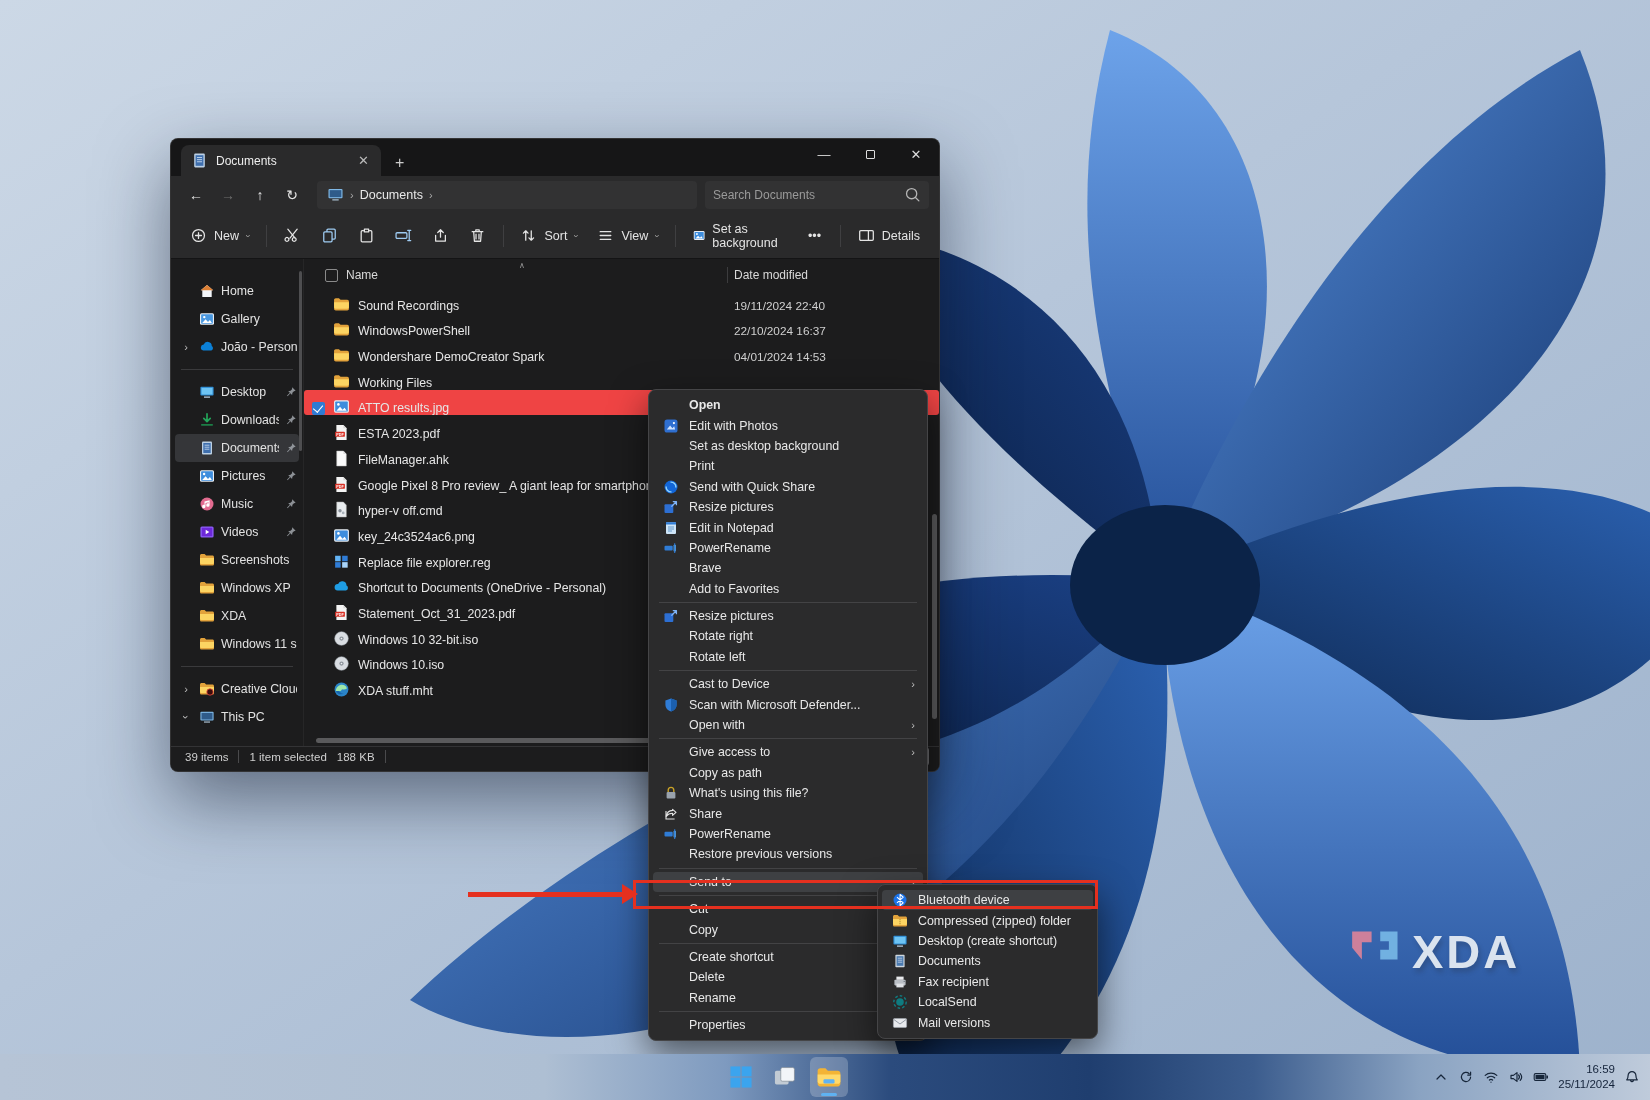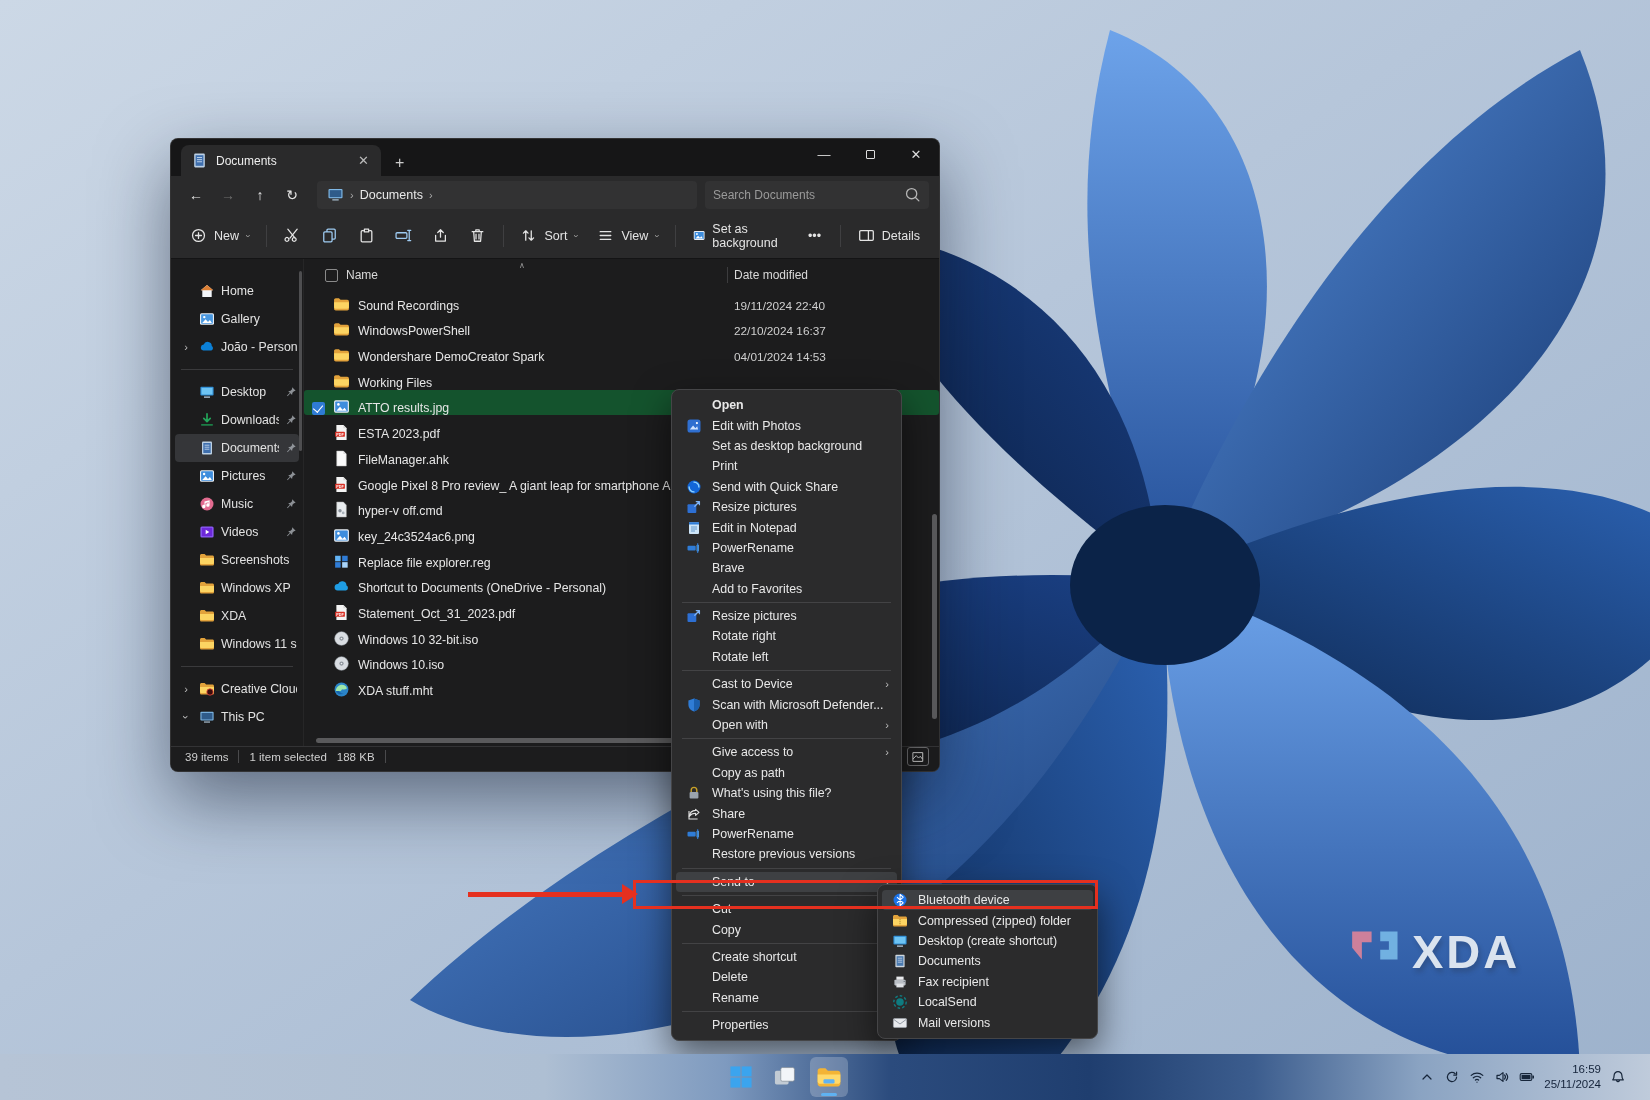--- a/index.html
+++ b/index.html
@@ -53,42 +53,42 @@
 
   .filelist { flex:1; position:relative; padding-top:4px; overflow:hidden; }
   .fl-head { height:24px; display:flex; align-items:center; color:#d9d9d9; font-size:12px; position:relative; }
   .fl-head .caret { position:absolute; left:215px; top:-2px; color:#9a9a9a; font-size:8px; }
   .hd-cb { width:13px; height:13px; border:1px solid #8a8a8a; border-radius:2px; margin:0 8px 0 21px; }
   .hd-name { flex:1; }
   .hd-div { width:1px; height:16px; background:#3c3c3e; margin-right:6px; }
   .hd-date { width:205px; }
   .rows { position:relative; }
   .row { height:25.7px; display:flex; align-items:flex-end; font-size:12.3px; color:#e6e6e6; position:relative; }
-  .row.sel { background:#14532d; border-radius:3px; }
+  .row.sel { background:#ef4444; border-radius:3px; }
   .row .cbx { width:13px; height:13px; margin:0 8px 0 8px; flex:0 0 auto; border-radius:2px; }
   .row .cbx.on { background:#2f7bd4; position:relative; }
   .row .cbx.on:after { content:""; position:absolute; left:3px; top:1px; width:5px; height:8px; border:solid #fff; border-width:0 1.6px 1.6px 0; transform:rotate(40deg); }
   .row .fic { width:17px; height:17px; margin-right:8px; flex:0 0 auto; }
   .row .fic svg { width:100%; height:100%; display:block; }
   .row .fname { flex:1; white-space:nowrap; overflow:hidden; }
   .row .fdate { width:205px; color:#cfcfcf; font-size:11.8px; }
   .vscroll { position:absolute; right:2px; top:255px; width:5px; height:205px; background:#5a5a5c; border-radius:3px; }
   .hscroll { position:absolute; left:12px; bottom:3px; width:420px; height:5px; background:#5a5a5c; border-radius:3px; }
 
   .statusbar { height:25px; border-top:1px solid #333335; display:flex; align-items:center; gap:10px; padding:0 10px 5px 14px; color:#cfcfcf; font-size:11.5px; flex:0 0 auto; background:#1c1c1d; }
   .st-div { width:1px; height:13px; background:#4a4a4c; }
   .viewtgl { display:flex; gap:4px; margin-left:auto; }
   .vt { width:22px; height:19px; border-radius:3px; display:flex; align-items:center; justify-content:center; }
   .vt.on { border:1px solid #6b6b6d; }
   .vt svg { width:14px; height:14px; }
 
   
   .menu { position:absolute; background:#2b2b2c; border:1px solid #454547; border-radius:8px;
     box-shadow:0 14px 36px rgba(0,0,0,.55); z-index:10; padding:5px 0; font-size:12.4px; color:#e8e8e8; }
-  .ctx { left:671px; top:389px; width:231px; }
+  .ctx { left:648px; top:389px; width:280px; }
   .sub { left:877px; top:884px; width:221px; z-index:11; }
   .mi { height:20.4px; display:flex; align-items:center; padding:0 8px 0 0; margin:0 4px; border-radius:4px; }
   .mi.hl { background:#3e4043; }
   .mi.bold { font-weight:bold; }
   .mi .mic { width:16px; height:16px; margin:0 10px 0 10px; flex:0 0 auto; }
   .mi .mic svg { width:100%; height:100%; display:block; }
   .mi .mlbl { flex:1; white-space:nowrap; overflow:hidden; }
   .mi .msub { color:#bdbdbd; font-size:11px; margin-left:6px; }
   .mdiv { height:1px; background:#434345; margin:3px 10px; }
 
@@ -103,21 +103,21 @@
   .watermark svg { width:58px; height:54px; }
 
   
   .taskbar { position:absolute; left:0; bottom:0; width:1650px; height:46px; z-index:20;
     background:linear-gradient(90deg,#b6c4d6 0%,#aebfd3 33%,#7e9abf 44%,#2b4b7d 54%,#1f3e6f 66%,#3c5d8e 76%,#8aa3c2 86%,#bfcbdb 100%); }
   .tb-center { position:absolute; left:722px; top:3px; display:flex; gap:6px; }
   .tb-app { width:38px; height:40px; border-radius:6px; display:flex; align-items:center; justify-content:center; position:relative; }
   .tb-app svg { width:26px; height:26px; }
   .tb-app.active { background:rgba(255,255,255,.22); }
   .tb-app.active:after { content:""; position:absolute; bottom:1px; left:11px; width:16px; height:3px; border-radius:2px; background:#5fb2f2; }
-  .tray { position:absolute; right:24px; top:0; height:46px; display:flex; align-items:center; gap:9px; color:#17263a; }
+  .tray { position:absolute; right:10px; top:0; height:46px; display:flex; align-items:center; gap:9px; color:#17263a; }
   .tray svg { width:16px; height:16px; display:block; }
   .clock { text-align:right; font-size:11.5px; line-height:1.3; color:#14233a; }
 </style>
 </head>
 <body>
 <div class="desktop">
 
 <svg class="wp" width="1650" height="1100" viewBox="0 0 1650 1100" preserveAspectRatio="none">
   <defs>
     <linearGradient id="sky" x1="0" y1="0" x2="1" y2="1">

